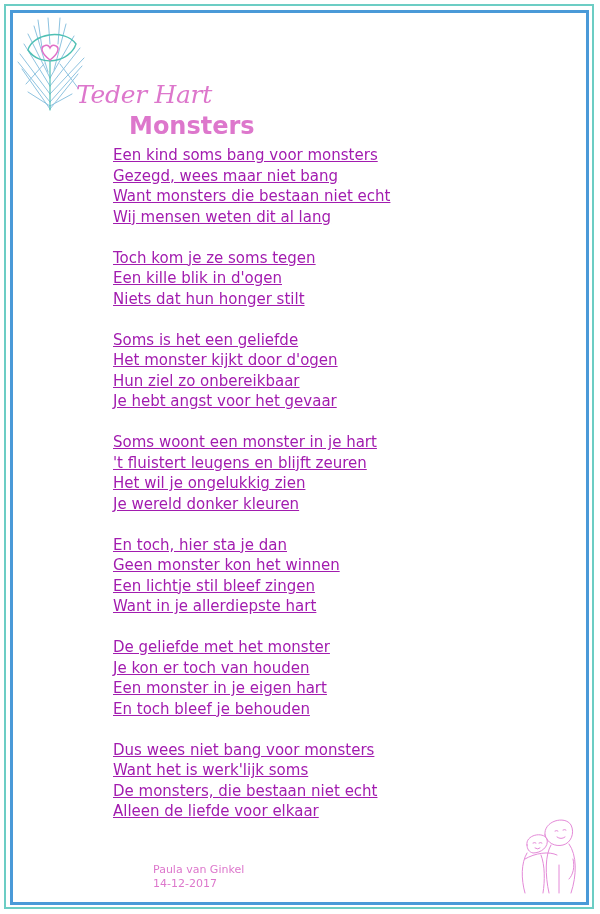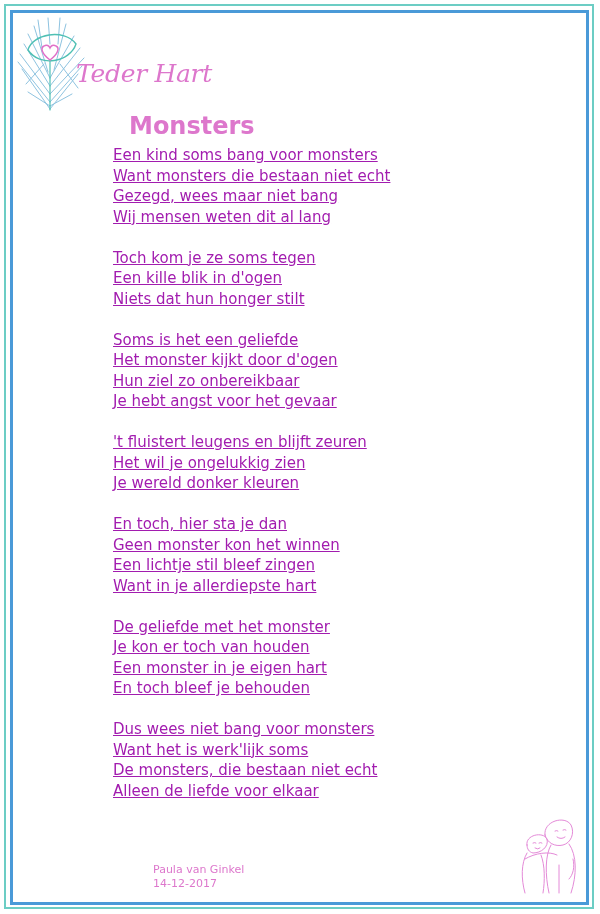--- a/index.html
+++ b/index.html
@@ -29,21 +29,21 @@
       box-sizing: content-box;
     }
     .logo {
       position: absolute;
       left: 14px; top: 14px;
       width: 180px; height: 100px;
     }
     .logo svg { position: absolute; left: 0; top: 0; }
     .brand {
       position: absolute;
-      left: 62px; top: 45px;
+      left: 62px; top: 66px;
       font-family: "DejaVu Serif", serif;
       font-style: italic;
       font-size: 25px;
       color: #dd77cc;
       letter-spacing: -0.3px;
       white-space: nowrap;
     }
     .title {
       position: absolute;
       left: 113px; top: 94px;
@@ -126,36 +126,37 @@
     </g>
   </svg>
   <span class="brand">Teder Hart</span>
 </div>
 
 <h1 class="title">Monsters</h1>
 
 <div class="poem">
   <div class="stanza">
     <span class="line">Een kind soms bang voor monsters</span>
+    <span class="line">Gezegd, wees maar niet bang</span>
     <span class="line">Want monsters die bestaan niet echt</span>
-    <span class="line">Gezegd, wees maar niet bang</span>
     <span class="line">Wij mensen weten dit al lang</span>
   </div>
   <div class="stanza">
     <span class="line">Toch kom je ze soms tegen</span>
     <span class="line">Een kille blik in d'ogen</span>
     <span class="line">Niets dat hun honger stilt</span>
   </div>
   <div class="stanza">
     <span class="line">Soms is het een geliefde</span>
     <span class="line">Het monster kijkt door d'ogen</span>
     <span class="line">Hun ziel zo onbereikbaar</span>
     <span class="line">Je hebt angst voor het gevaar</span>
   </div>
   <div class="stanza">
+    <span class="line">Soms woont een monster in je hart</span>
     <span class="line">'t fluistert leugens en blijft zeuren</span>
     <span class="line">Het wil je ongelukkig zien</span>
     <span class="line">Je wereld donker kleuren</span>
   </div>
   <div class="stanza">
     <span class="line">En toch, hier sta je dan</span>
     <span class="line">Geen monster kon het winnen</span>
     <span class="line">Een lichtje stil bleef zingen</span>
     <span class="line">Want in je allerdiepste hart</span>
   </div>

